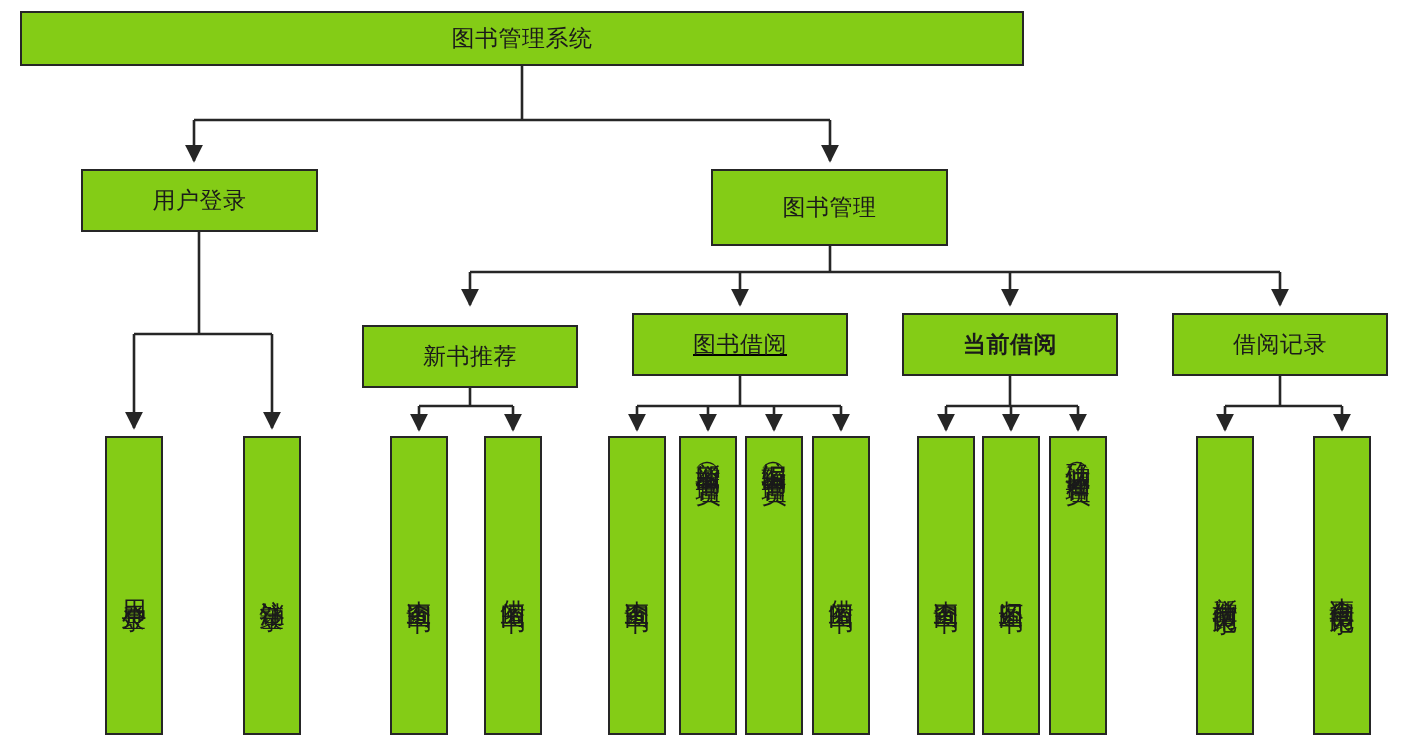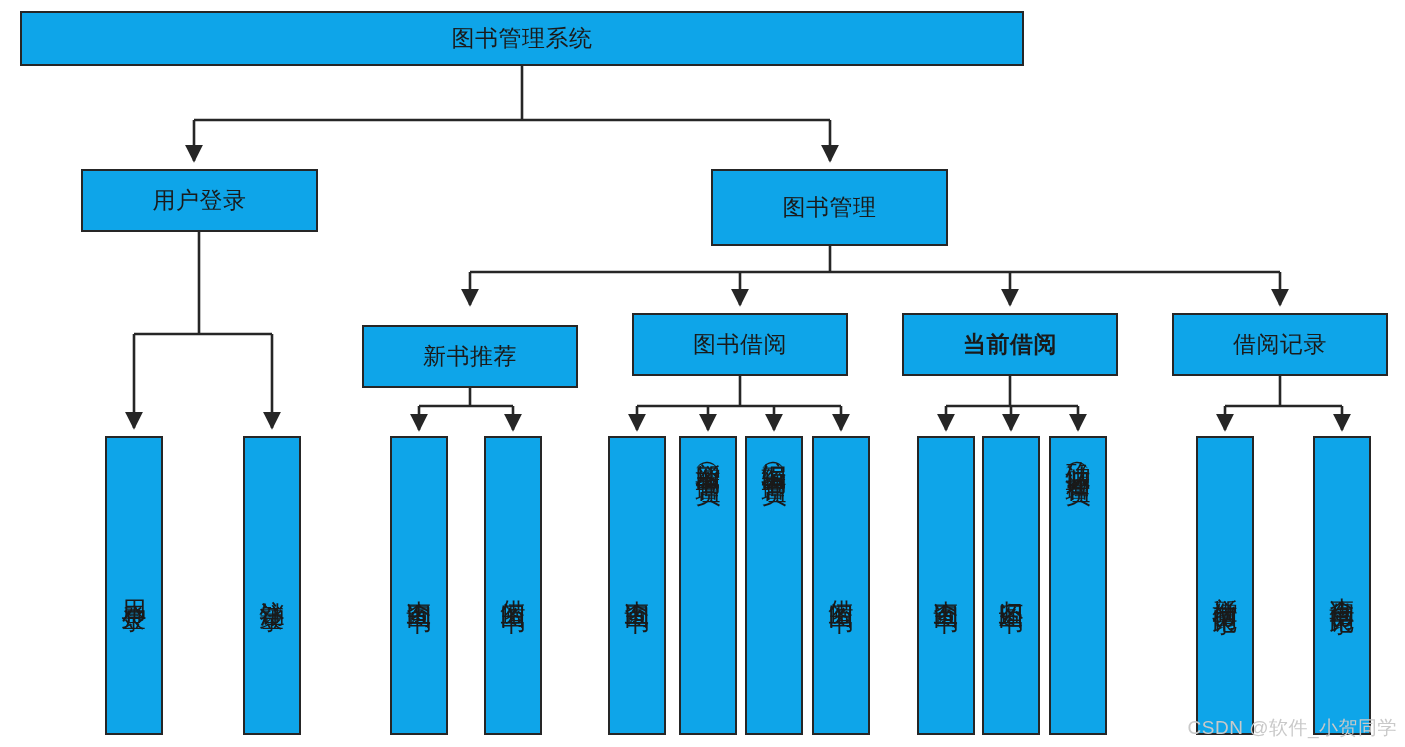--- a/index.html
+++ b/index.html
@@ -21,21 +21,21 @@
     position: absolute;
     left: 0;
     top: 0;
     width: 1405px;
     height: 747px;
     pointer-events: none;
   }
   .node {
     position: absolute;
     box-sizing: border-box;
-    background: #0ea5e9;
+    background: #84cc16;
     border: 2px solid #262626;
     display: flex;
     align-items: center;
     justify-content: center;
     z-index: 2;
   }
   .node .label {
     color: #1a1a1a;
     font-size: 23px;
     line-height: 1.12;
@@ -134,21 +134,21 @@
   </div>
 
   <div class="node" style="left:711px; top:169px; width:237px; height:77px;">
     <span class="label">图书管理</span>
   </div>
 
   <div class="node" style="left:362px; top:313px; width:216px; height:63px;margin-top:12px;">
     <span class="label">新书推荐</span>
   </div>
 
-  <div class="node" style="left:632px; top:313px; width:216px; height:63px;">
+  <div class="node" style="left:632px; top:313px; width:216px; height:63px;text-decoration:underline;">
     <span class="label">图书借阅</span>
   </div>
 
   <div class="node" style="left:902px; top:313px; width:216px; height:63px;font-weight:bold;">
     <span class="label">当前借阅</span>
   </div>
 
   <div class="node" style="left:1172px; top:313px; width:216px; height:63px;">
     <span class="label">借阅记录</span>
   </div>
@@ -198,15 +198,14 @@
   </div>
 
   <div class="node vert centered" style="left:1196px; top:436px; width:58px; height:299px;">
     <span class="label">新增借阅记录</span>
   </div>
 
   <div class="node vert centered" style="left:1313px; top:436px; width:58px; height:299px;">
     <span class="label">查询借阅记录</span>
   </div>
 
-  <div id="watermark">CSDN @软件_小贺同学</div>
 
 </div>
 
 </body></html>

